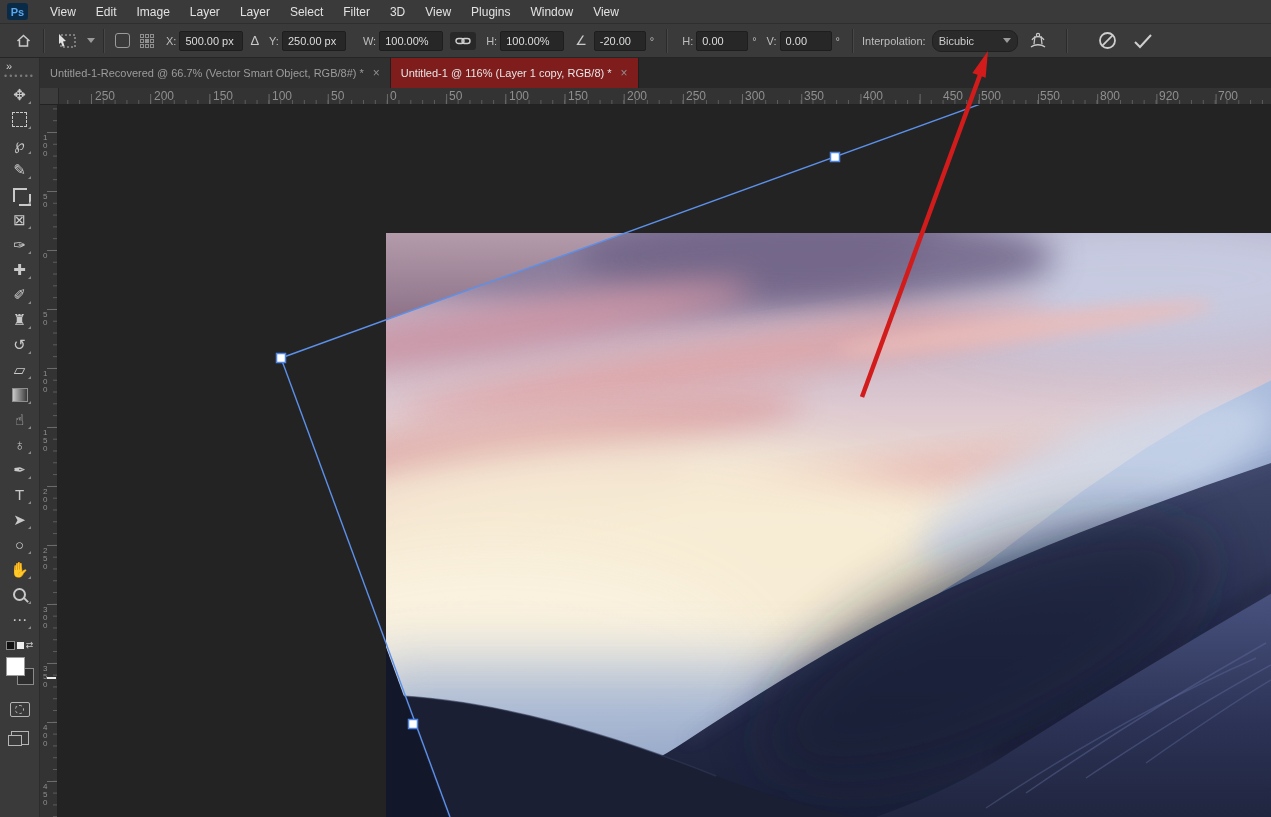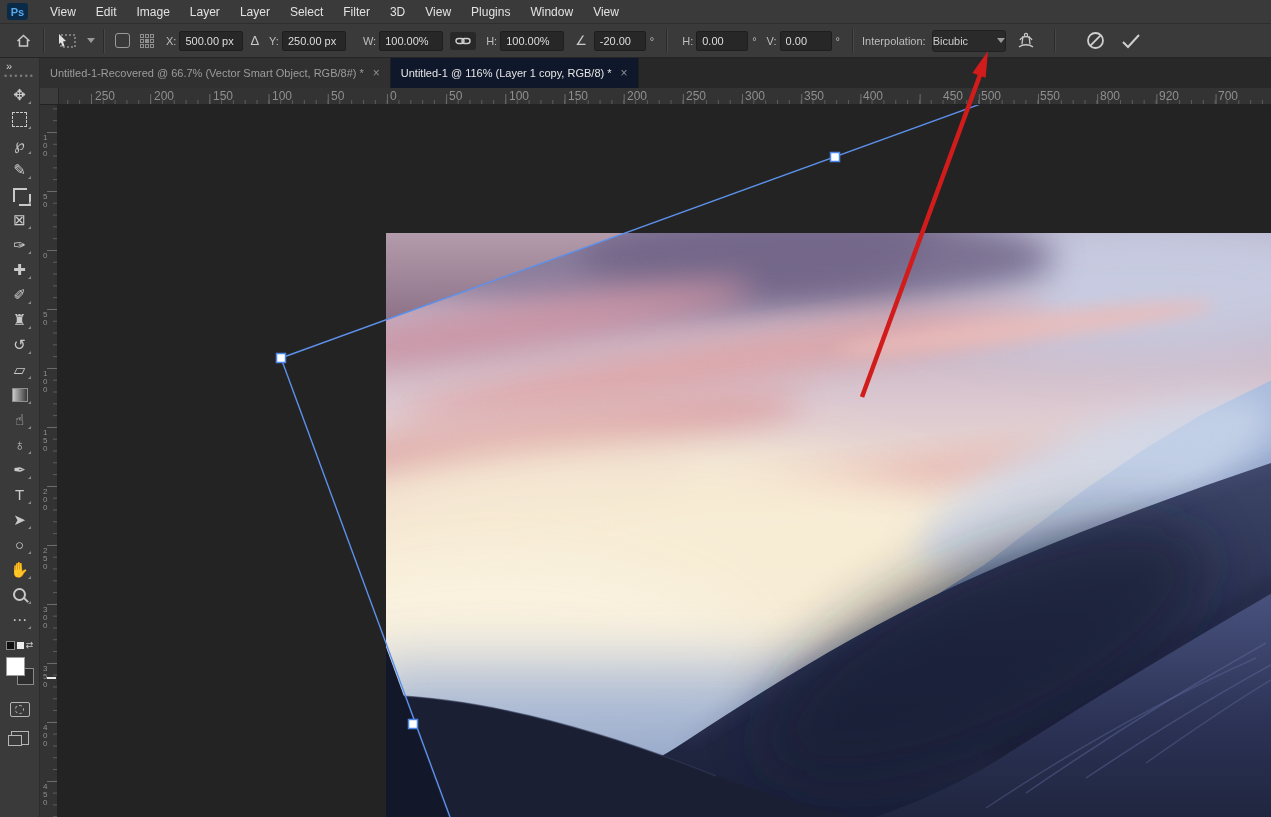--- a/index.html
+++ b/index.html
@@ -20,34 +20,34 @@
   .sep{width:1px;height:24px;background:#2b2b2b;border-right:1px solid #474747;margin:0 8px;}
   .obar-icon{display:flex;align-items:center;justify-content:center;margin:0 4px;color:#c9c9c9;}
   .field{background:#272727;border:1px solid #1e1e1e;border-radius:2px;height:18px;
          padding:0 5px;color:#dddddd;font-size:11px;width:52px;
          font-family:"Liberation Sans",sans-serif;margin:0 3px;}
   .field.small{width:40px;}
   .flabel{margin-left:6px;}
   .deg{color:#bdbdbd;margin:0 4px 0 1px;}
   .pressed{background:#282828;border-radius:3px;padding:3px 5px;}
   .select{display:flex;align-items:center;justify-content:space-between;width:72px;height:20px;
-          background:#2a2a2a;border:1px solid #202020;border-radius:3px;padding:0 0;color:#cccccc;margin-left:6px;}
+          background:#2a2a2a;border:1px solid #202020;border-radius:9px;padding:0 6px;color:#cccccc;margin-left:6px;}
   .chev{width:0;height:0;border-left:4px solid transparent;border-right:4px solid transparent;
         border-top:5px solid #9a9a9a;margin-left:4px;}
   .refgrid{display:grid;grid-template-columns:repeat(3,4px);grid-gap:1px;margin:0 6px;}
   .refgrid i{width:4px;height:4px;border:1px solid #8f8f8f;box-sizing:border-box;}
   .refgrid i.on{background:#8f8f8f;}
   .toggle-sq{width:13px;height:13px;border:1px solid #9b9b9b;border-radius:3px;margin:0 4px 0 2px;}
   
   .tabbar{position:absolute;left:40px;top:58px;right:0;height:30px;background:#282828;
           display:flex;font-size:11px;z-index:4;}
   .tab{display:flex;align-items:center;padding:0 10px;gap:9px;white-space:nowrap;border-right:1px solid #1f1f1f;}
   .tab .close{color:#8f8f8f;font-size:12px;}
   .tab.inactive{background:#303030;color:#9c9c9c;}
-  .tab.active{background:#0f172a;color:#e5e5e5;}
+  .tab.active{background:#7f1d1d;color:#e5e5e5;}
   
   .toolrail{position:absolute;left:0;top:58px;bottom:0;width:40px;background:#3a3a3a;
             border-right:1px solid #2c2c2c;box-sizing:border-box;z-index:4;
             display:flex;flex-direction:column;align-items:center;color:#c9c9c9;}
   .collapse{font-size:11px;color:#cfcfcf;align-self:flex-start;margin:2px 0 0 6px;letter-spacing:1px;}
   .grip{color:#7a7a7a;font-size:9px;line-height:4px;letter-spacing:2px;margin:2px 0 4px 0;}
   .tool{width:26px;height:25px;display:flex;align-items:center;justify-content:center;
         font-size:15px;position:relative;}
   .tool:after{content:"";position:absolute;right:2px;bottom:3px;width:0;height:0;
               border-left:3px solid transparent;border-bottom:3px solid #8a8a8a;}

